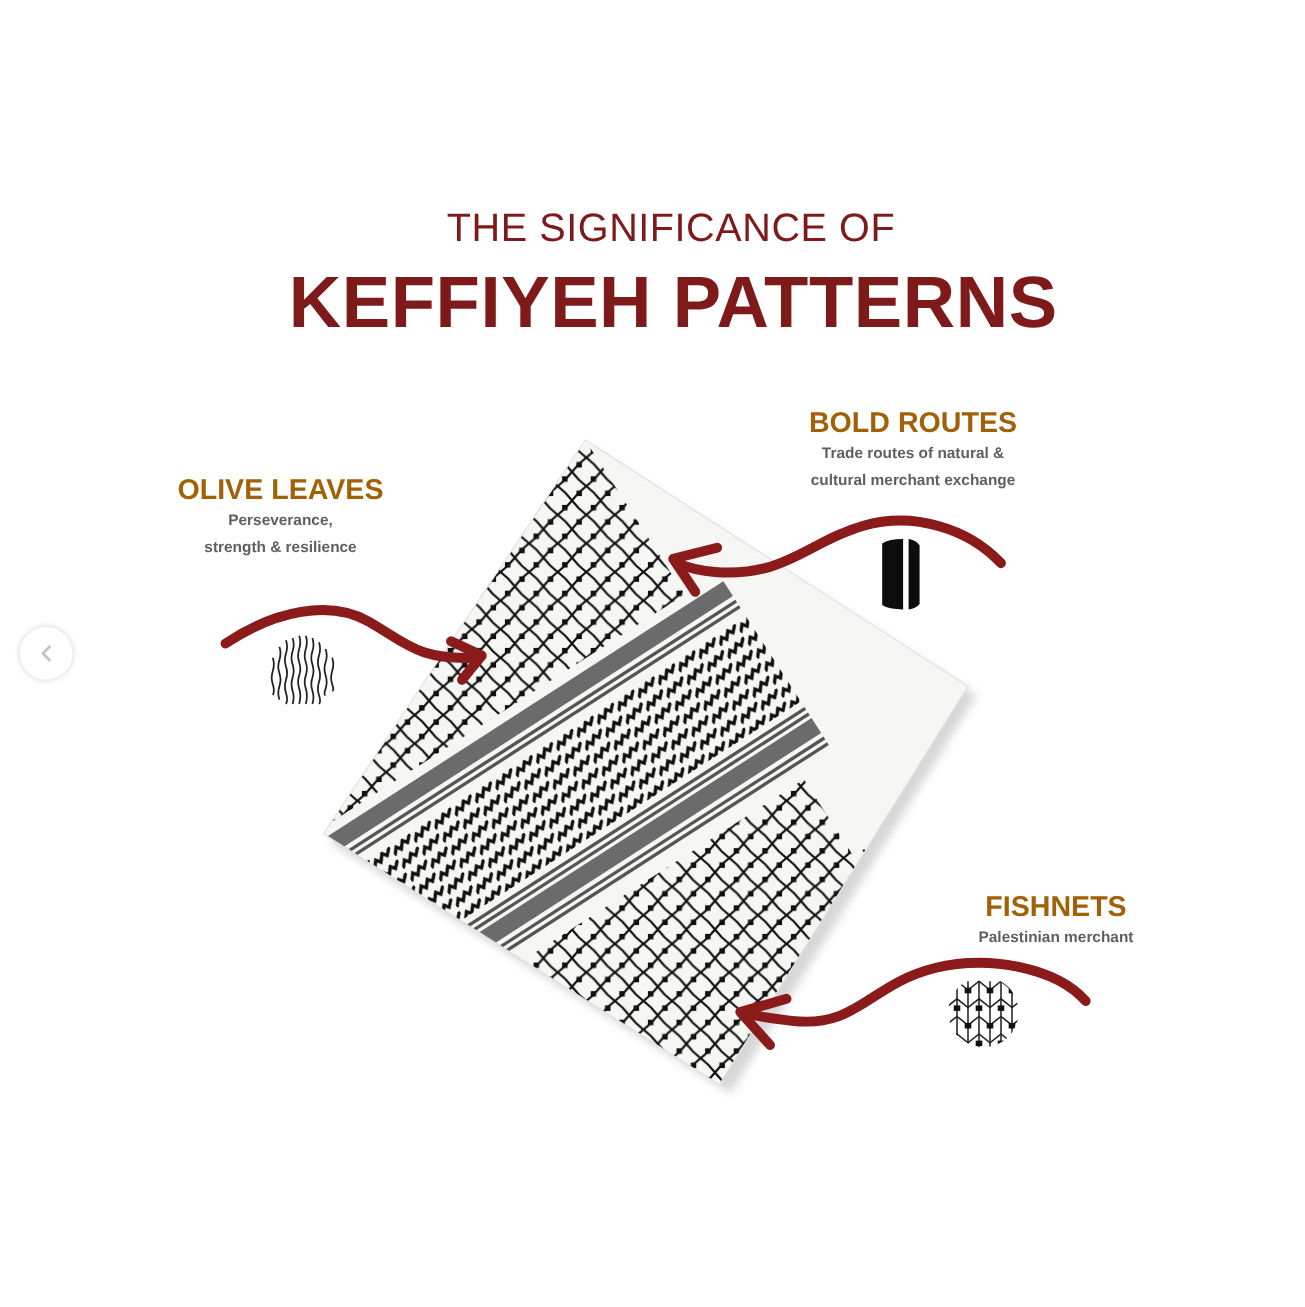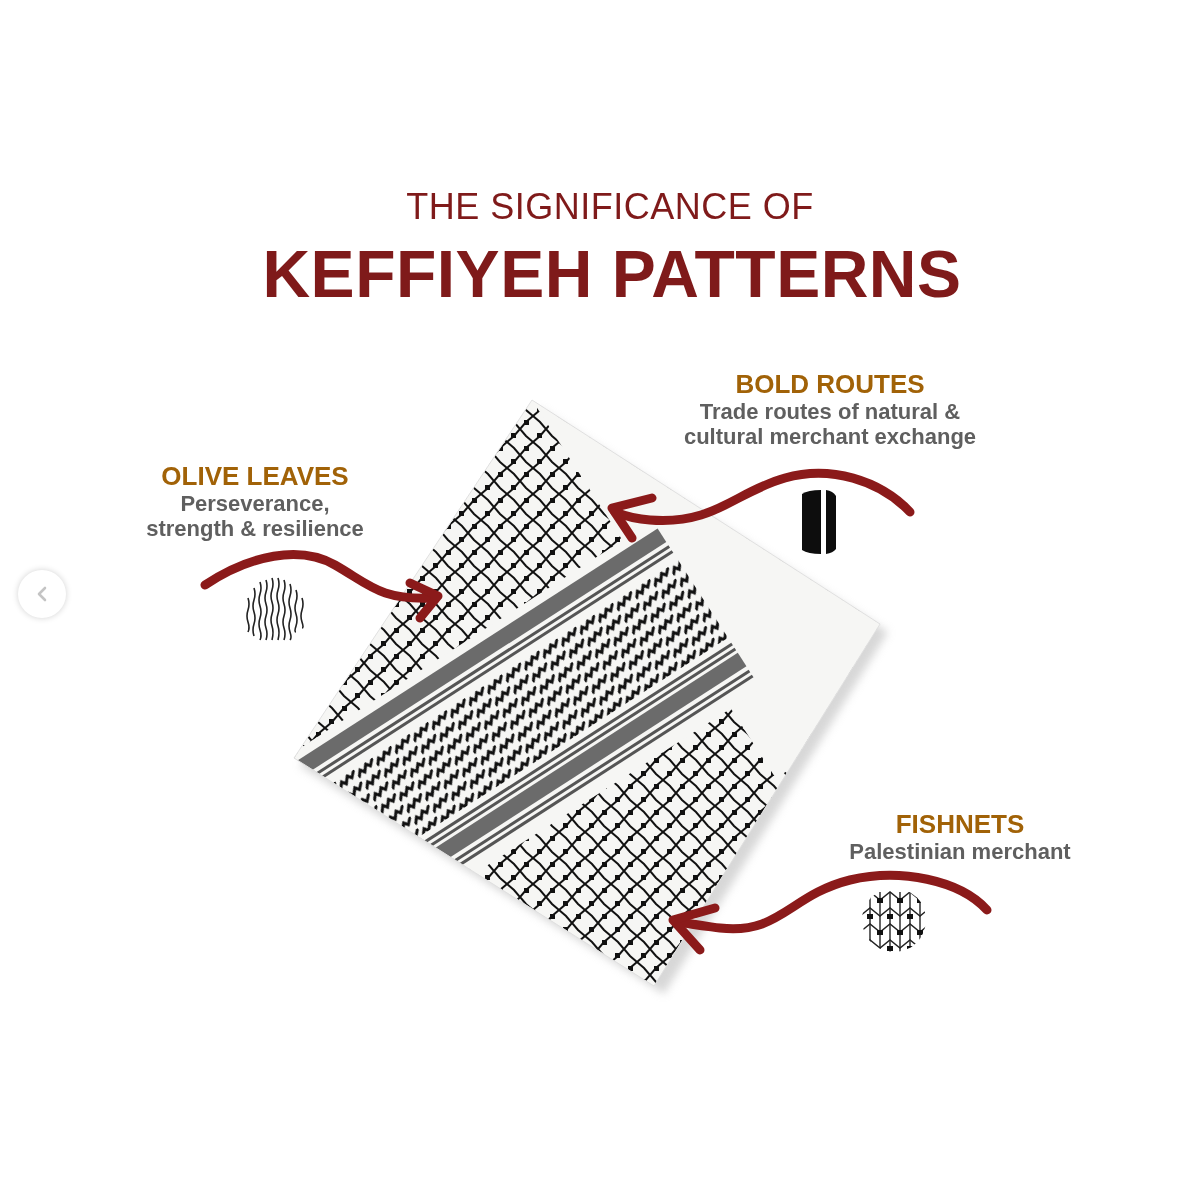--- a/index.html
+++ b/index.html
@@ -15,21 +15,21 @@
       text-align: center; color: #7f1a1a;
       font-size: 36px; font-weight: 400; letter-spacing: 0.5px;
     }
     .title-main {
       position: absolute; left: 0; width: 1224px; top: 236px;
       text-align: center; color: #7f1a1a;
       font-size: 66px; font-weight: 700; letter-spacing: 0.5px;
     }
     .label { position: absolute; text-align: center; }
     .label .head { color: #a16207; font-weight: 700; font-size: 26px; line-height: 30px; }
-    .label .desc { color: #5f5f5f; font-weight: 700; font-size: 22px; line-height: 25px; }
+    .label .desc { color: #5f5f5f; font-weight: 700; font-size: 14px; line-height: 25px; }
 
     .prev-btn {
       position: absolute; left: 18px; top: 570px;
       width: 48px; height: 48px; border-radius: 50%;
       background: #ffffff;
       box-shadow: 0 0 6px rgba(0,0,0,0.18);
       display: flex; align-items: center; justify-content: center;
       cursor: pointer;
     }
     svg.abs { position: absolute; left: 0; top: 0; }
@@ -84,21 +84,21 @@
         <rect x="-10" y="140" width="440" height="3" fill="#555"></rect>
         <rect x="-10" y="146" width="440" height="3" fill="#555"></rect>
         <rect x="-10" y="152" width="440" height="16" fill="#6b6b6b"></rect>
         <rect x="-10" y="172" width="440" height="3" fill="#555"></rect>
         <rect x="-10" y="178" width="440" height="3" fill="#555"></rect>
       </g>
     </g>
     <polygon points="532,400 880,624 654,986 294,758" fill="none" stroke="#e0e0e0" stroke-width="1"></polygon>
   </svg>
 
-  <div class="label" style="left:110px; top:461px; width:290px;">
+  <div class="label" style="left:110px; top:430px; width:290px;">
     <div class="head">OLIVE LEAVES</div>
     <div class="desc">Perseverance,</div>
     <div class="desc">strength &amp; resilience</div>
   </div>
 
   <div class="label" style="left:630px; top:369px; width:400px;">
     <div class="head">BOLD ROUTES</div>
     <div class="desc">Trade routes of natural &amp;</div>
     <div class="desc">cultural merchant exchange</div>
   </div>

